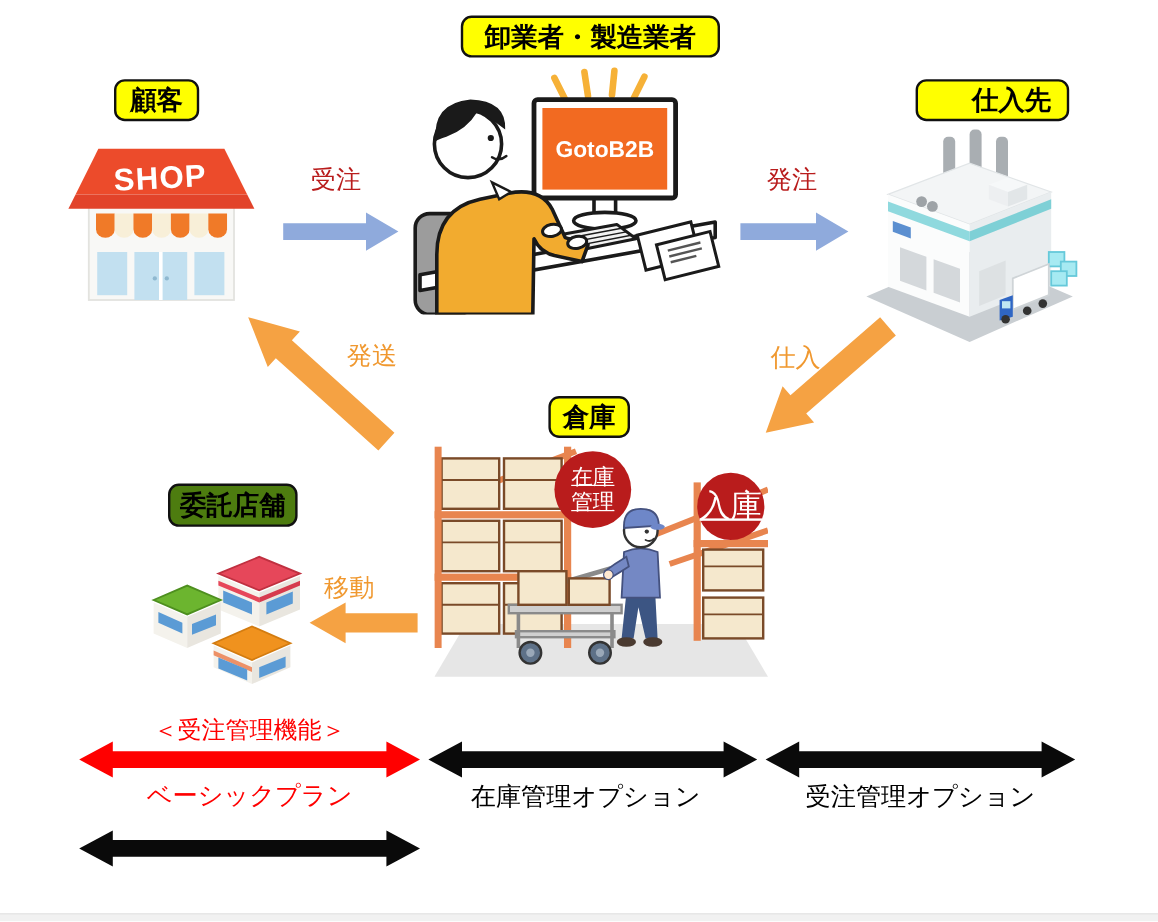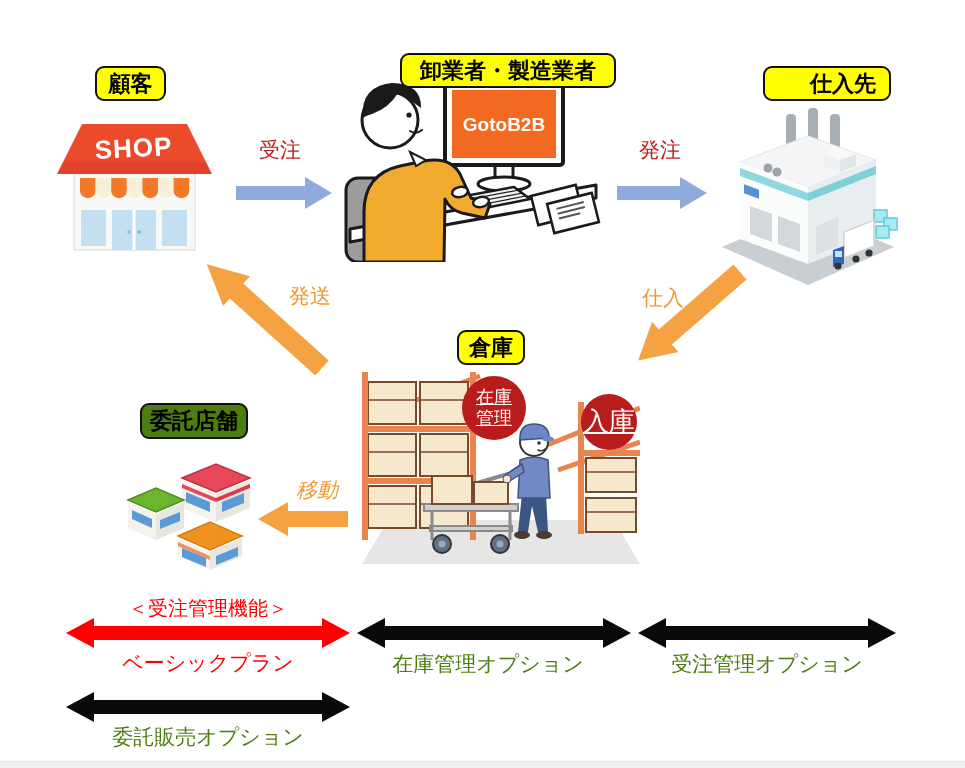--- a/index.html
+++ b/index.html
@@ -23,21 +23,21 @@
   .orange-t{color:#F0982F;}
   
   .wcircle{
     position:absolute;background:#b91c1c;color:#fff;border-radius:50%;
     display:flex;align-items:center;justify-content:center;text-align:center;
     z-index:3;line-height:1.15;text-decoration:underline;
   }
   .wcircle .wrap{display:block;}
   
   .plan-text{
-    position:absolute;font-size:21px;text-align:center;white-space:nowrap;z-index:3;color:#4d7c0f;
+    position:absolute;font-size:21px;text-align:center;white-space:nowrap;z-index:3;color:#000000;
   }
   .red-t{color:#FF0000;}
   .arrow-layer{position:absolute;left:0;top:0;z-index:2;}
   .illus{position:absolute;z-index:1;}
   .bottom-bar{
     position:absolute;left:0;top:761px;width:965px;height:7px;
     background:#F1F1F1;border-top:1px solid #E4E4E4;z-index:4;
   }
 </style>
 </head>
@@ -275,39 +275,38 @@
 
     <polygon points="66,633 94,618 94,626 322,626 322,618 350,633 322,648 322,640 94,640 94,648" fill="#FF0000"></polygon>
 
     <polygon points="357,633 385,618 385,626 603,626 603,618 631,633 603,648 603,640 385,640 385,648" fill="#0A0A0A"></polygon>
 
     <polygon points="638,633 666,618 666,626 868,626 868,618 896,633 868,648 868,640 666,640 666,648" fill="#0A0A0A"></polygon>
 
     <polygon points="66,707 94,692 94,700 322,700 322,692 350,707 322,722 322,714 94,714 94,722" fill="#0A0A0A"></polygon>
   </svg>
 
-  <div class="ylabel" style="left:400px;top:13px;width:212px;height:31px;margin-top:40px;">卸業者・製造業者</div>
+  <div class="ylabel" style="left:384px;top:13px;width:212px;height:31px;">卸業者・製造業者</div>
   <div class="ylabel" style="left:95px;top:66px;width:67px;height:31px;">顧客</div>
   <div class="ylabel" style="left:763px;top:66px;width:92px;height:31px;padding-left:32px;">仕入先</div>
   <div class="ylabel" style="left:457px;top:330px;width:64px;height:31px;">倉庫</div>
   <div class="ylabel cream" style="left:140px;top:403px;width:104px;height:32px;">委託店舗</div>
 
   <div class="flow-text blue-t" style="left:235px;top:136px;width:90px;">受注</div>
   <div class="flow-text blue-t" style="left:615px;top:136px;width:90px;">発注</div>
   <div class="flow-text orange-t" style="left:265px;top:282px;width:90px;">発送</div>
   <div class="flow-text orange-t" style="left:618px;top:284px;width:90px;">仕入</div>
-  <div class="flow-text orange-t" style="left:272px;top:476px;width:90px;font-style:italic;">移動</div>
+  <div class="flow-text orange-t" style="left:246px;top:476px;width:90px;">移動</div>
 
   <div class="wcircle" style="left:462px;top:376px;width:64px;height:64px;font-size:18px;">
     <span class="wrap" style="width:40px;">在庫管理</span>
   </div>
   <div class="wcircle" style="left:581px;top:394px;width:56px;height:56px;font-size:26px;">
     <span class="wrap">入庫</span>
   </div>
 
   <div class="plan-text red-t" style="left:103px;top:595px;width:210px;font-size:20px;">＜受注管理機能＞</div>
   <div class="plan-text red-t" style="left:88px;top:649px;width:240px;">ベーシックプラン</div>
   <div class="plan-text" style="left:368px;top:650px;width:240px;">在庫管理オプション</div>
   <div class="plan-text" style="left:647px;top:650px;width:240px;">受注管理オプション</div>
-  <div class="plan-text" style="left:88px;top:723px;width:240px;">委託販売オプション</div>
 
   <div class="bottom-bar"></div>
 </div>
 
 </body></html>

